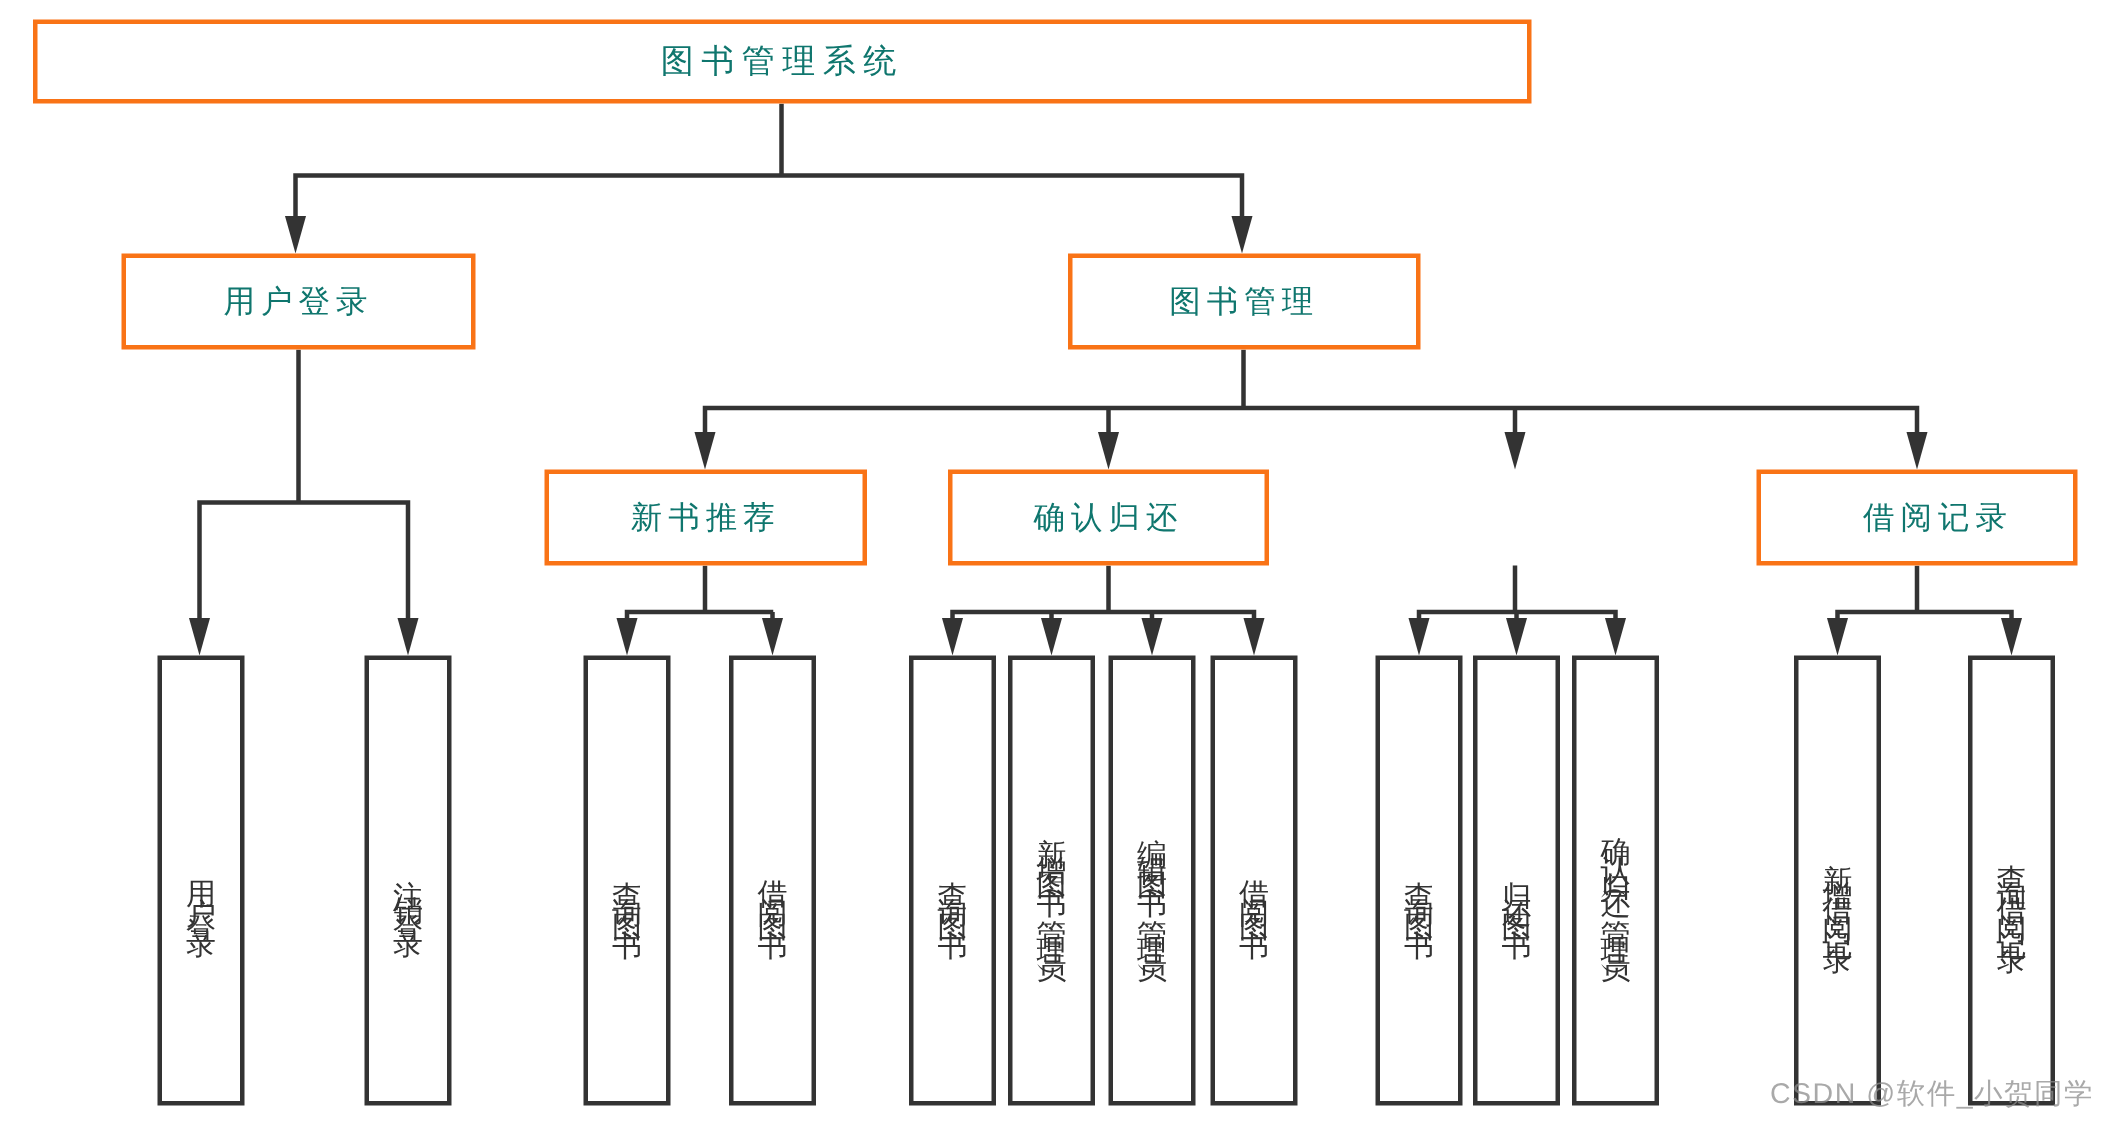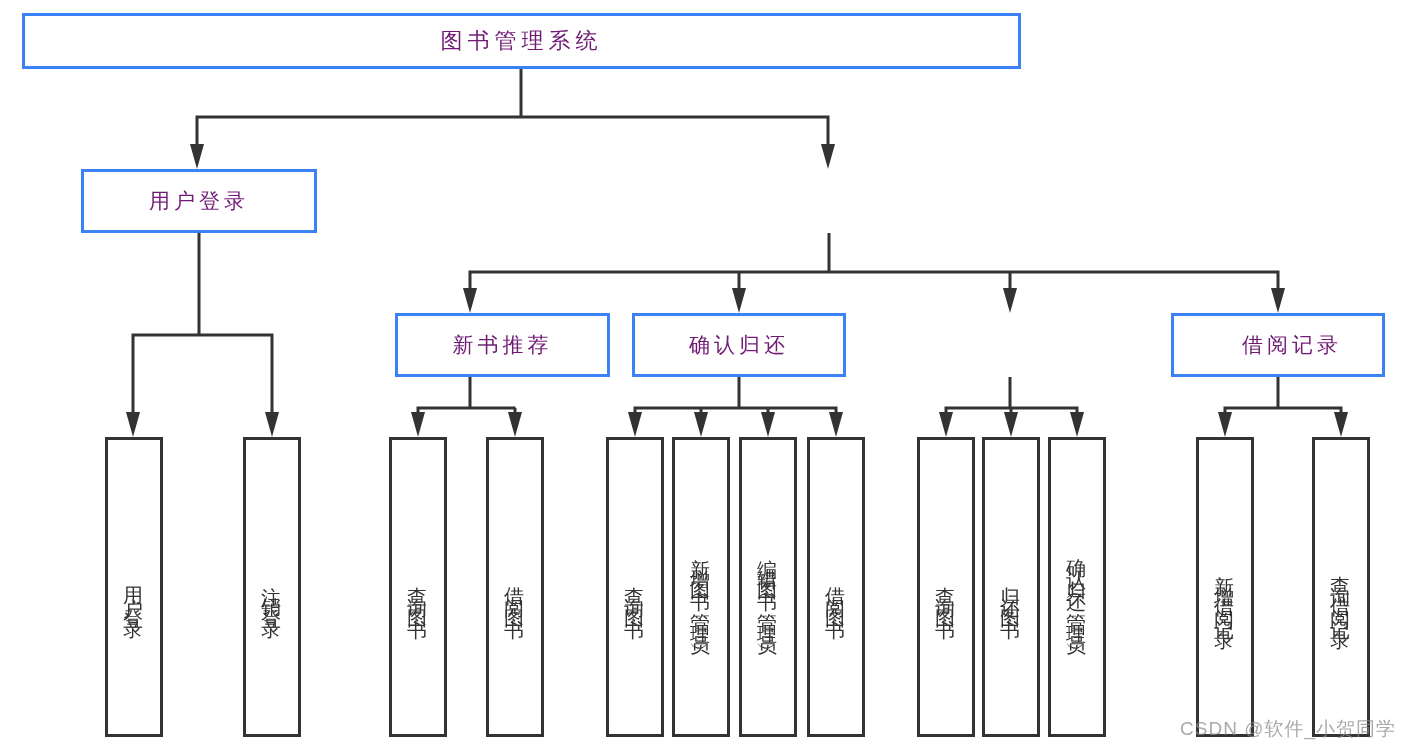--- a/index.html
+++ b/index.html
@@ -19,27 +19,27 @@
     position: absolute;
     left: 0;
     top: 0;
     width: 1405px;
     height: 747px;
   }
   .hbox {
     position: absolute;
     box-sizing: border-box;
     background: #ffffff;
-    border: 3px solid #3b82f6;
+    border: 3px solid #f97316;
     display: flex;
     align-items: center;
     justify-content: center;
     font-size: 21px;
     letter-spacing: 4px;
-    color: #701a75;
+    color: #0f766e;
     white-space: nowrap;
   }
   .hbox.root {
     font-size: 22px;
     letter-spacing: 5px;
   }
   .vbox {
     position: absolute;
     box-sizing: border-box;
     width: 58px;
@@ -122,22 +122,23 @@
     <g stroke="#333333" stroke-width="3">
       <path d="M1278 377 V408 M1223.5 408 H1342.5 M1225 408 V416 M1341 408 V416"></path>
       <polygon points="1218,412 1232,412 1225,437" fill="#333333" stroke="none"></polygon>
       <polygon points="1334,412 1348,412 1341,437" fill="#333333" stroke="none"></polygon>
     </g>
   </svg>
 
   <div class="hbox root" style="left:22px; top:13px; width:999px; height:56px;">图书管理系统</div>
 
   <div class="hbox" style="left:81px; top:169px; width:236px; height:64px;">用户登录</div>
+  <div class="hbox" style="left:712px; top:169px; width:235px; height:64px;">图书管理</div>
 
-  <div class="hbox" style="left:363px; top:313px; width:215px; height:64px;margin-left:32px;">新书推荐</div>
+  <div class="hbox" style="left:363px; top:313px; width:215px; height:64px;">新书推荐</div>
   <div class="hbox" style="left:632px; top:313px; width:214px; height:64px;">确认归还</div>
   <div class="hbox" style="left:1171px; top:313px; width:214px; height:64px;padding-left:28px;">借阅记录</div>
 
   <div class="vbox" style="left:105px;">
     <span class="vtext">用户登录</span>
   </div>
   <div class="vbox" style="left:243px;">
     <span class="vtext">注销登录</span>
   </div>
 

